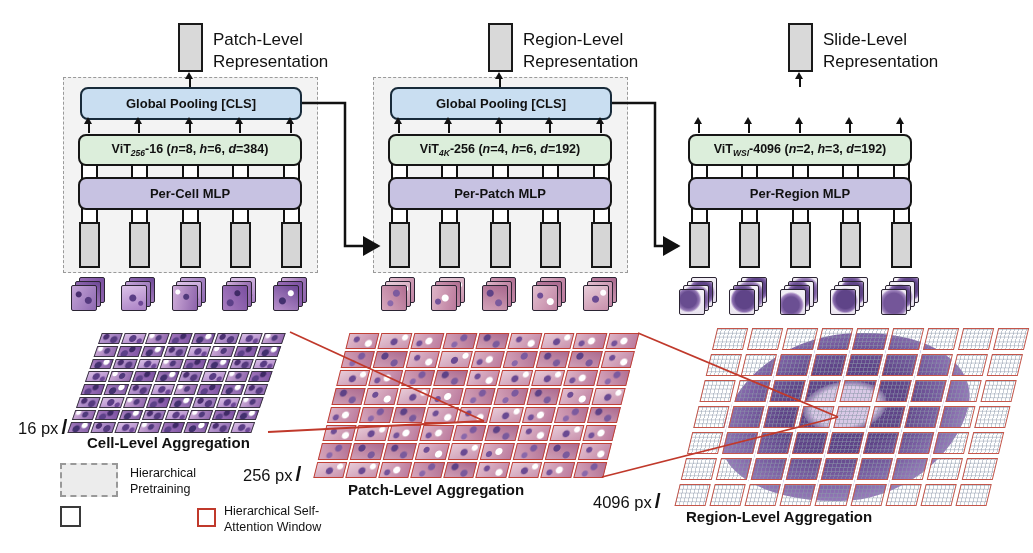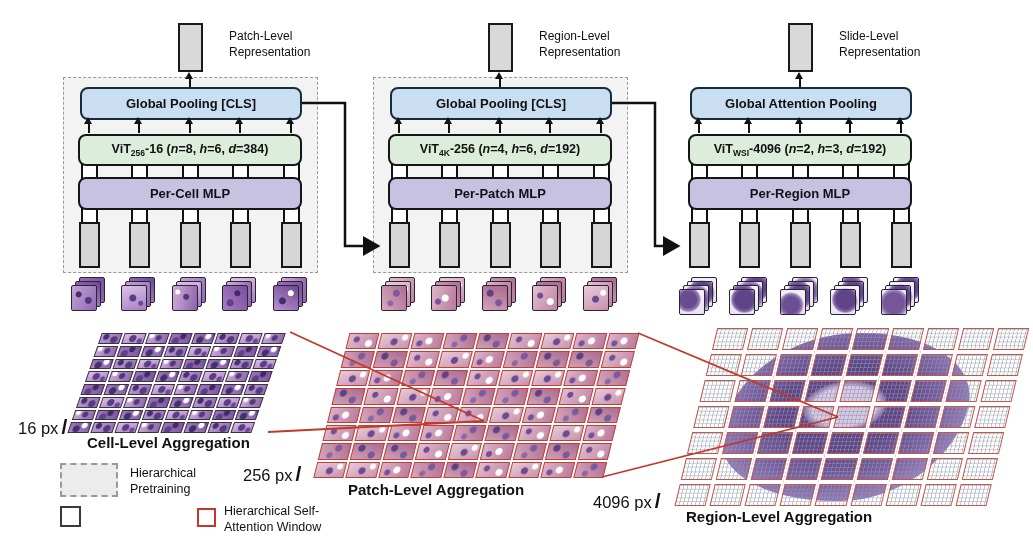--- a/index.html
+++ b/index.html
@@ -9,30 +9,30 @@
 
   
   .column { position:absolute; top:23px; width:255px; height:300px; z-index:2; }
   #col1 { left:63px; } #col2 { left:373px; } #col3 { left:673px; }
 
   .dashed-box { position:absolute; left:0; top:54px; width:255px; height:196px;
                 background:#f3f3f3; border:1.5px dashed #9a9a9a; z-index:0; }
 
   .rep-box { position:absolute; left:115px; top:0; width:25px; height:49px;
              background:#d9d9d9; border:2.5px solid #1a1a1a; z-index:2; }
-  .rep-label { position:absolute; left:150px; top:6px; font-size:12px;
-               line-height:1.32; white-space:nowrap; z-index:2;margin-left:16px; }
+  .rep-label { position:absolute; left:150px; top:6px; font-size:17px;
+               line-height:1.32; white-space:nowrap; z-index:2; }
 
   .pbox { position:absolute; display:flex; align-items:center; justify-content:center;
           border-radius:8px; font-weight:700; z-index:2; text-align:center; }
   .pool { left:17px; top:64px; width:222px; height:33px; background:#c9def1;
           border:2.5px solid #182b3a; font-size:13px; }
   .vit  { left:15px; top:111px; width:224px; height:32px; background:#dceedb;
           border:2.5px solid #161616; font-size:12.5px; }
-  .vit sub { font-size:8.5px; font-weight:700; vertical-align:-3px; }
+  .vit sub { font-size:8.5px; font-weight:700; vertical-align:-3px;font-style:italic; }
   .vit i { font-style:italic; }
   .mlp  { left:15px; top:154px; width:224px; height:33px; background:#c7c2e2;
           border:2.5px solid #161616; font-size:13px; }
 
   .token { position:absolute; top:199px; width:21px; height:46px;
            background:#d6d6d6; border:2px solid #161616; z-index:2; }
   .t1{left:16px}.t2{left:66px}.t3{left:117px}.t4{left:167px}.t5{left:218px}
 
   .stub { position:absolute; width:17px; background:#fff;
           border-left:2.5px solid #111; border-right:2.5px solid #111; z-index:1; }
@@ -192,21 +192,20 @@
     <div class="token t5"></div>
   </div>
 
   <div class="column" id="col3">
     <div class="rep-box"></div>
     <div class="rep-label">
       <div>Slide-Level</div>
         <div>Representation</div>
     </div>
     <div class="up-arrow arrow-rep"></div>
-    <div class="pbox pool">Global Attention Pooling</div>
     <div class="up-arrow ga a1"></div>
     <div class="up-arrow ga a2"></div>
     <div class="up-arrow ga a3"></div>
     <div class="up-arrow ga a4"></div>
     <div class="up-arrow ga a5"></div>
     <div class="pbox vit">
       <span><span>ViT</span><sub>WSI</sub><span>-4096 (</span><i>n</i><span>=2, </span><i>h</i><span>=3, </span><i>d</i><span>=192)</span></span>
     </div>
     <div class="stub stub-r1 s1"></div>
       <div class="stub stub-r1 s2"></div>

